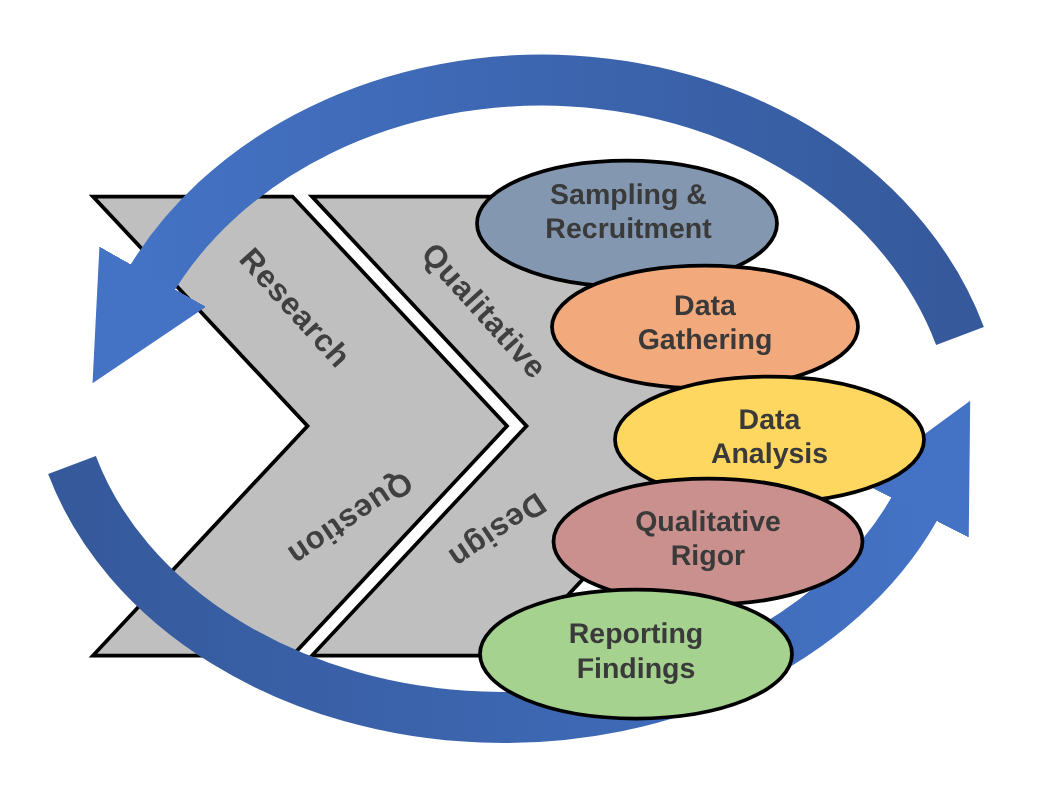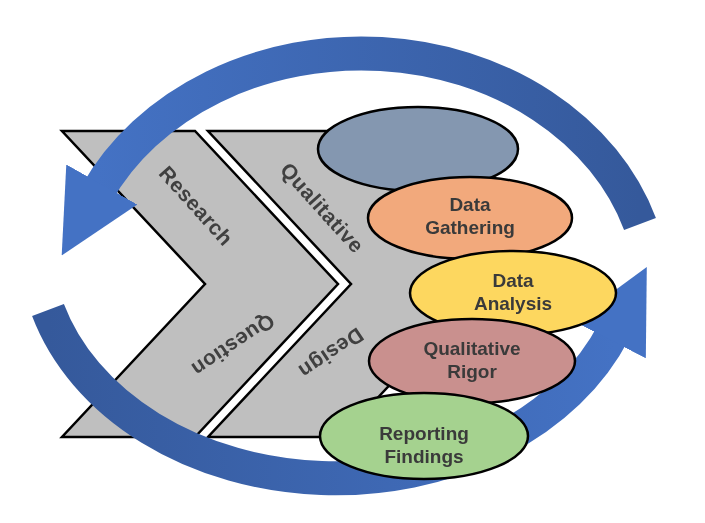--- a/index.html
+++ b/index.html
@@ -68,26 +68,28 @@
   </svg>
 
   <div class="label chevron-label" style="left:196px;top:206px;transform:translate(-50%,-50%) rotate(48deg);">Research</div>
 
   <div class="label chevron-label" style="left:233px;top:345px;transform:translate(-50%,-50%) rotate(146deg);">Question</div>
 
   <div class="label chevron-label" style="left:322px;top:208px;transform:translate(-50%,-50%) rotate(48deg);">Qualitative</div>
 
   <div class="label chevron-label" style="left:331px;top:353px;transform:translate(-50%,-50%) rotate(146deg);">Design</div>
 
+  <div class="label stage-label" style="left:419px;top:142px;transform:translate(-50%,-50%);">Sampling &amp;
+Recruitment</div>
 
   <div class="label stage-label" style="left:470px;top:216px;transform:translate(-50%,-50%);">Data
 Gathering</div>
 
   <div class="label stage-label" style="left:513px;top:292px;transform:translate(-50%,-50%);">Data
 Analysis</div>
 
   <div class="label stage-label" style="left:472px;top:360px;transform:translate(-50%,-50%);">Qualitative
 Rigor</div>
 
-  <div class="label stage-label" style="left:424px;top:445px;transform:translate(-50%,-50%);">Reporting
+  <div class="label stage-label" style="left:424px;top:435px;transform:translate(-50%,-50%);">Reporting
 Findings</div>
 
 </div>
 
 </body></html>

